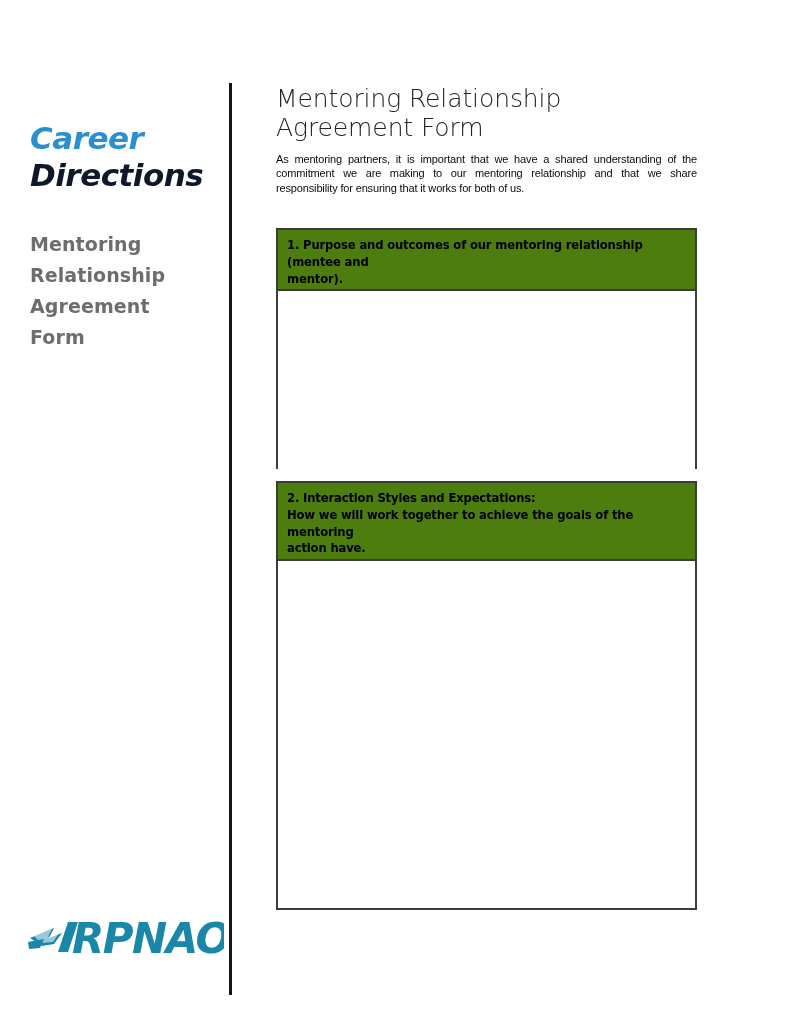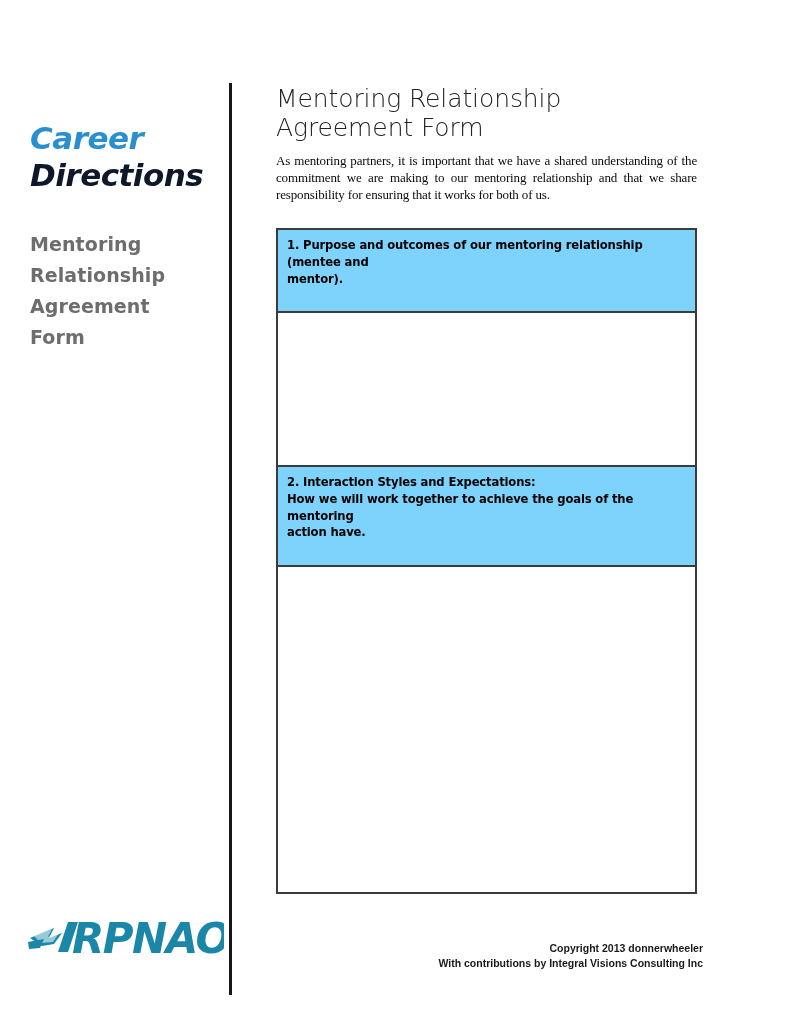--- a/index.html
+++ b/index.html
@@ -75,58 +75,58 @@
     font-weight: 300;
     font-size: 25px;
     line-height: 1.17;
     color: #232323;
     margin: 0;
     letter-spacing: -0.1px;
   }
 
   .doc-intro {
     margin: 9px 0 0 0;
-    font-family: Liberation Serif, serif;
-    font-size: 13px;
+    font-family: Liberation Sans, sans-serif;
+    font-size: 11px;
     line-height: 1.32;
     color: #0a0a0a;
     text-align: justify;
     text-justify: inter-word;
     letter-spacing: -0.15px;
   }
 
   
   .form-box {
     position: absolute;
     left: 276px;
     border: 2px solid #3b3b3b;
     background: #ffffff;
     box-sizing: border-box;
     width: 421px;
   }
   .form-box-header {
-    background: #7dd3fc;
+    background: #4d7c0f;
     border-bottom: 2px solid #3b3b3b;
-    padding: 7px 9px 24px 9px;
+    padding: 7px 9px 2px 9px;
     font-family: "DejaVu Sans", sans-serif;
     font-weight: bold;
     font-size: 11.6px;
     line-height: 1.45;
     color: #000000;
     letter-spacing: -0.15px;
   }
   .form-box-header .hline { display: block; }
   .form-box-body {
     background: #ffffff;
   }
 
   #box1 { top: 228px; height: 241px; }
   #box1 .form-box-body { height: 182px; }
 
-  #box2 { top: 465px; height: 429px; }
+  #box2 { top: 481px; height: 429px; }
   #box2 .form-box-body { height: 272px; }
 
   
   .footer-credit {
     position: absolute;
     right: 88px;
     top: 941px;
     text-align: right;
     font-family: "Liberation Sans", sans-serif;
     font-size: 10.5px;
@@ -183,24 +183,20 @@
 
   <div class="form-box" id="box2">
     <div class="form-box-header">
       <span class="hline">2. Interaction Styles and Expectations:</span>
       <span class="hline">How we will work together to achieve the goals of the mentoring</span>
       <span class="hline">action have.</span>
     </div>
     <div class="form-box-body"></div>
   </div>
 
-  <div class="footer-credit">
-    <span>Copyright 2013 donnerwheeler</span>
-    <span>With contributions by Integral Visions Consulting Inc</span>
-  </div>
 
   <div class="rpnao-logo">
     <svg width="196" height="54" viewBox="0 0 196 54" xmlns="http://www.w3.org/2000/svg">
 
       <g>
         <path d="M2 26 L26 16 L21 26 L34 21 L26 32 L14 34 Z" fill="#1a87a8"></path>
         <path d="M6 24 L24 17 L20 25 L31 21 L25 30 L13 31 Z" fill="#ffffff" opacity="0.55"></path>
         <path d="M0 30 L16 27 L12 36 L1 37 Z" fill="#1a87a8"></path>
       </g>
 

